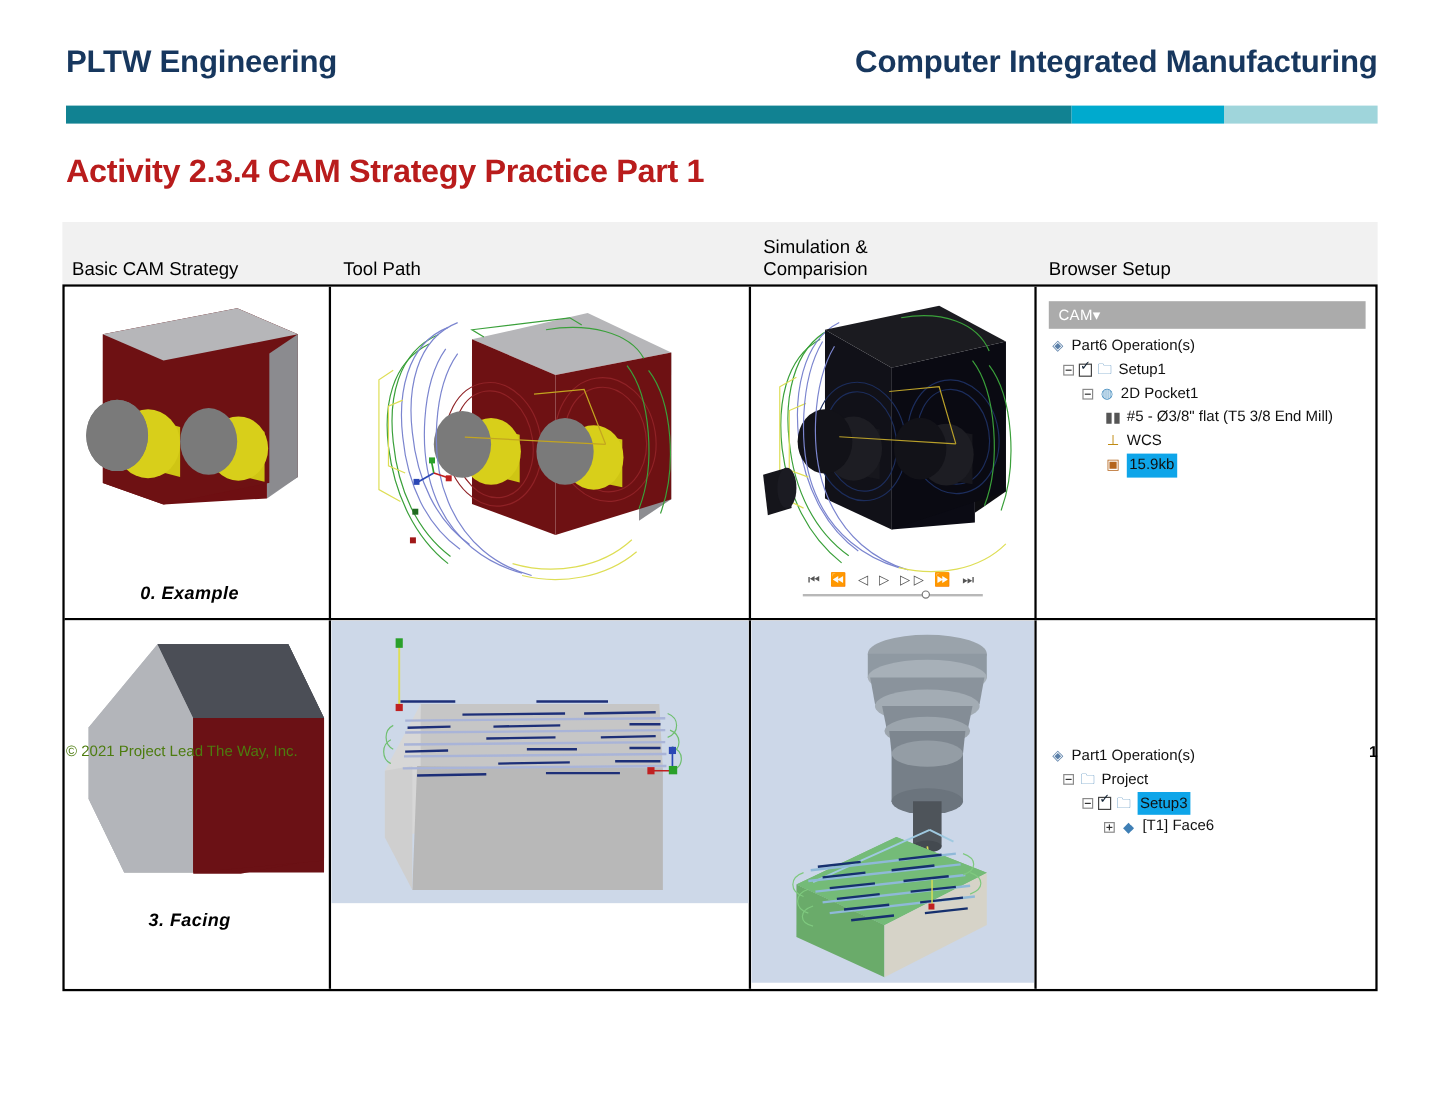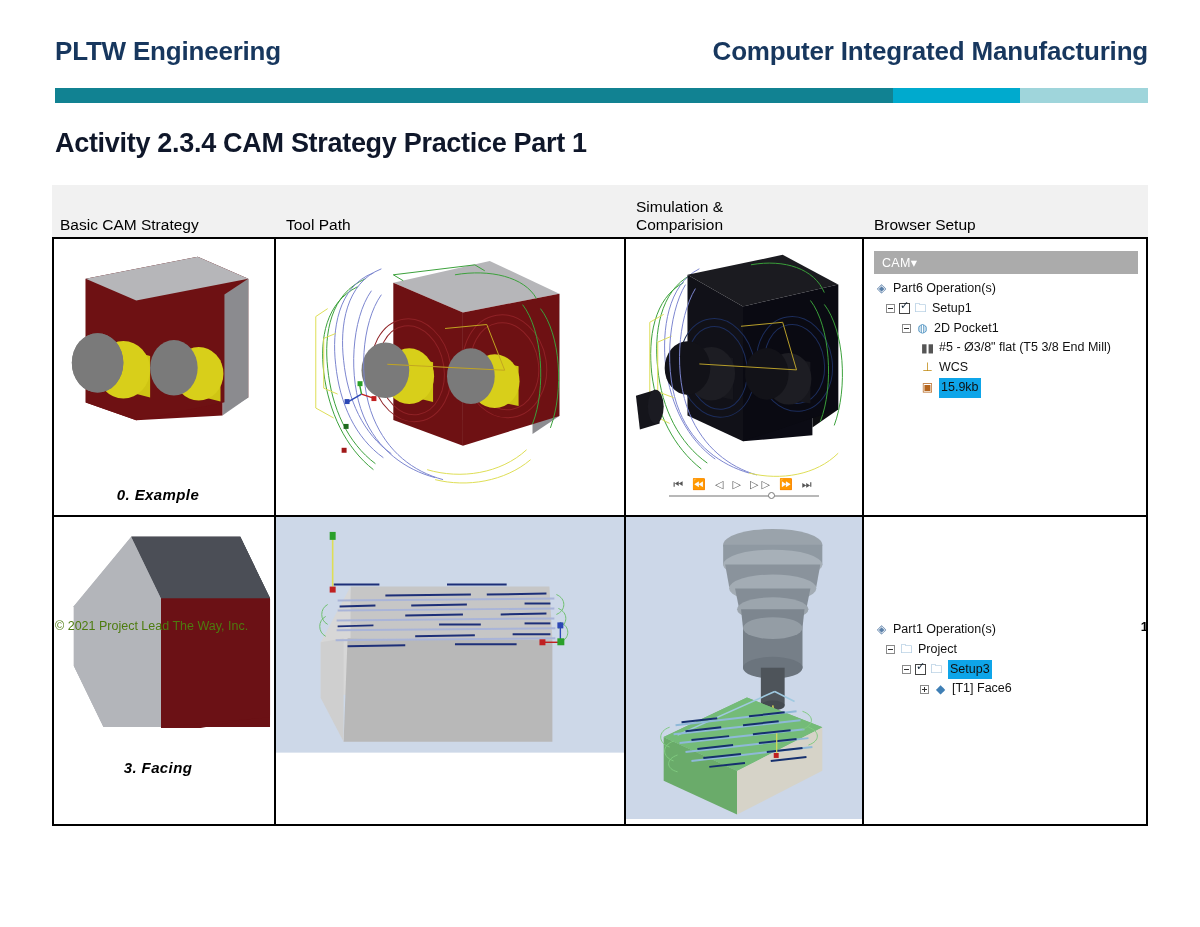--- a/index.html
+++ b/index.html
@@ -25,21 +25,21 @@
   .hdr-right { right:0; }
 
   .rule { position:absolute; left:55px; top:88px; height:15px; display:flex; }
   .rule-seg1 { width:838px; background:#118292; }
   .rule-seg2 { width:127px; background:#00AACE; }
   .rule-seg3 { width:128px; background:#9FD5DB; }
 
   
   .title {
     position:absolute; left:55px; top:128px;
-    font-size:27px; font-weight:bold; color:#0f172a;
+    font-size:27px; font-weight:bold; color:#b91c1c;
     letter-spacing:-0.3px; white-space:nowrap;
   }
 
   
   .tbl { position:absolute; left:52px; top:185px; width:1096px; }
   .thead { display:flex; background:#F1F1F1; height:52px; }
   .th {
     display:flex; align-items:flex-end; padding:0 0 4px 8px;
     font-size:15.5px; color:#000; line-height:1.12;
   }

